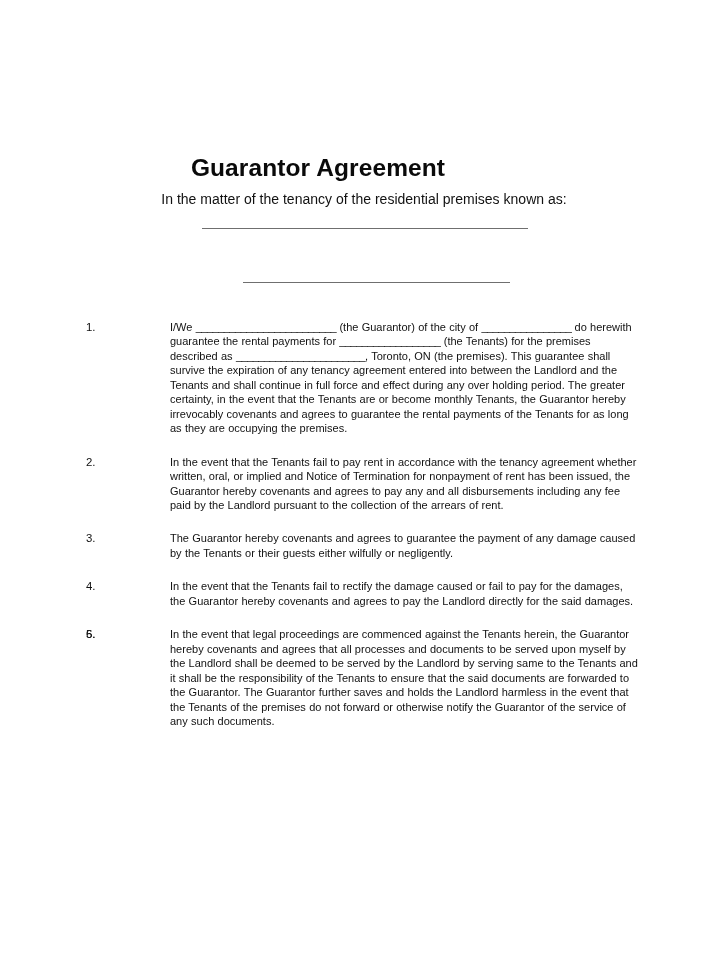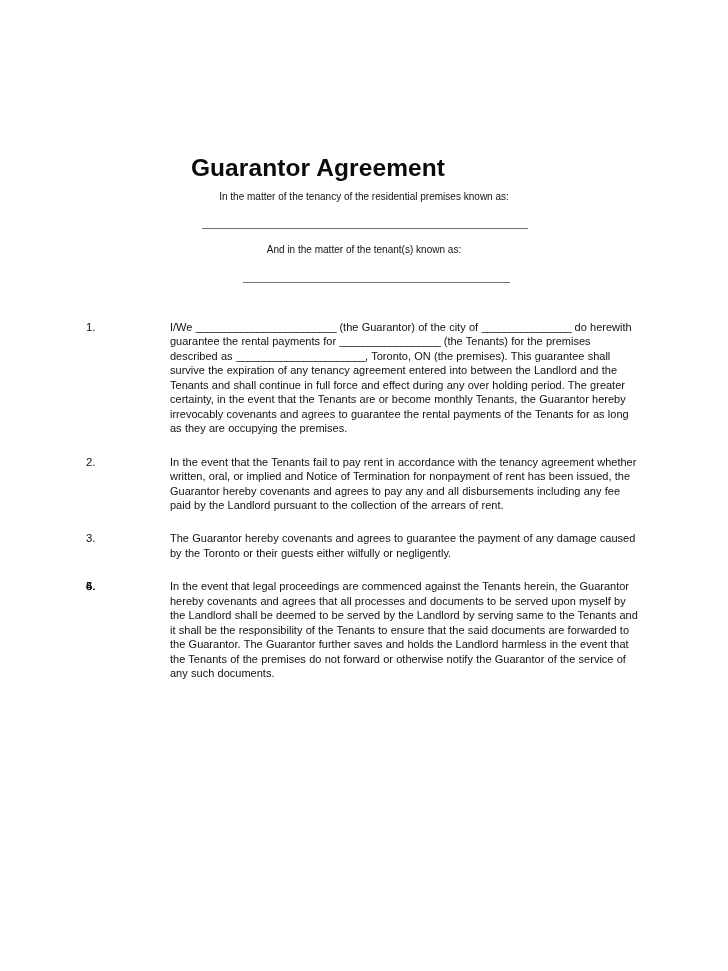--- a/index.html
+++ b/index.html
@@ -37,21 +37,21 @@
   }
 
   
   .intro {
     position: absolute;
     left: 0;
     width: 728px;
     text-align: center;
   }
   .intro-line {
-    font-size: 10px;
+    font-size: 14px;
     color: #111111;
     line-height: 1.3;
     letter-spacing: 0.01px;
   }
   .intro-1 { top: 190px; }
   .intro-2 { top: 243px; }
 
   
   .rule {
     position: absolute;
@@ -114,45 +114,43 @@
 <div class="page">
 
   <h1 class="doc-title">Guarantor Agreement</h1>
 
   <div class="intro intro-1">
     <div class="intro-line">In the matter of the tenancy of the residential premises known as:</div>
   </div>
 
   <hr class="rule rule-1">
 
-  <div class="intro intro-2">
-    <div class="intro-line">And in the matter of the tenant(s) known as:</div>
-  </div>
 
   <hr class="rule rule-2">
 
   <div class="clauses">
 
     <div class="clause">
       <div class="clause-number">1.</div>
       <div class="clause-body"><span>I/We </span><span class="blank">_________________________</span><span> (the Guarantor) of the city of </span><span class="blank">________________</span><span> do herewith guarantee the rental payments for </span><span class="blank">__________________</span><span> (the Tenants)  for the premises described as </span><span class="blank">_______________________</span><span>, Toronto, ON (the premises).   This guarantee shall survive the expiration of any tenancy agreement entered into between the Landlord and the Tenants and shall continue in full force and effect during any over holding period.  The greater certainty, in the event that the Tenants are or become monthly Tenants, the Guarantor hereby irrevocably covenants and agrees to guarantee the rental payments of the Tenants for as long as they are occupying the premises.</span></div>
     </div>
 
     <div class="clause">
       <div class="clause-number">2.</div>
       <div class="clause-body">In the event that the Tenants fail to pay rent in accordance with the tenancy agreement whether written, oral, or implied and Notice of Termination for nonpayment of rent has been issued, the Guarantor hereby covenants and agrees to pay any and all disbursements including any fee paid by the Landlord pursuant to the collection of the arrears of rent.</div>
     </div>
 
     <div class="clause">
       <div class="clause-number">3.</div>
-      <div class="clause-body">The Guarantor hereby covenants and agrees to guarantee the payment of any damage caused by the Toronto or their guests either wilfully or negligently.</div>
+      <div class="clause-body">The Guarantor hereby covenants and agrees to guarantee the payment of any damage caused by the Tenants or their guests either wilfully or negligently.</div>
     </div>
 
     <div class="clause">
       <div class="clause-number">4.</div>
+      <div class="clause-body">In the event that the Tenants fail to rectify the damage caused or fail to pay for the damages, the Guarantor hereby covenants and agrees to pay the Landlord directly for the said damages.</div>
     </div>
 
     <div class="clause">
       <div class="clause-number">5.</div>
     </div>
 
     <div class="clause">
       <div class="clause-number">6.</div>
       <div class="clause-body">In the event that legal proceedings are commenced against the Tenants herein, the Guarantor hereby covenants and agrees that all processes and documents to be served upon myself by the Landlord shall be deemed to be served by the Landlord by serving same to the Tenants and it shall be the responsibility of the Tenants to ensure that the said documents are forwarded to the Guarantor.   The Guarantor further saves and holds the Landlord harmless in the event that the Tenants of the premises do not forward or otherwise notify the Guarantor of the service of any such documents.</div>
     </div>

